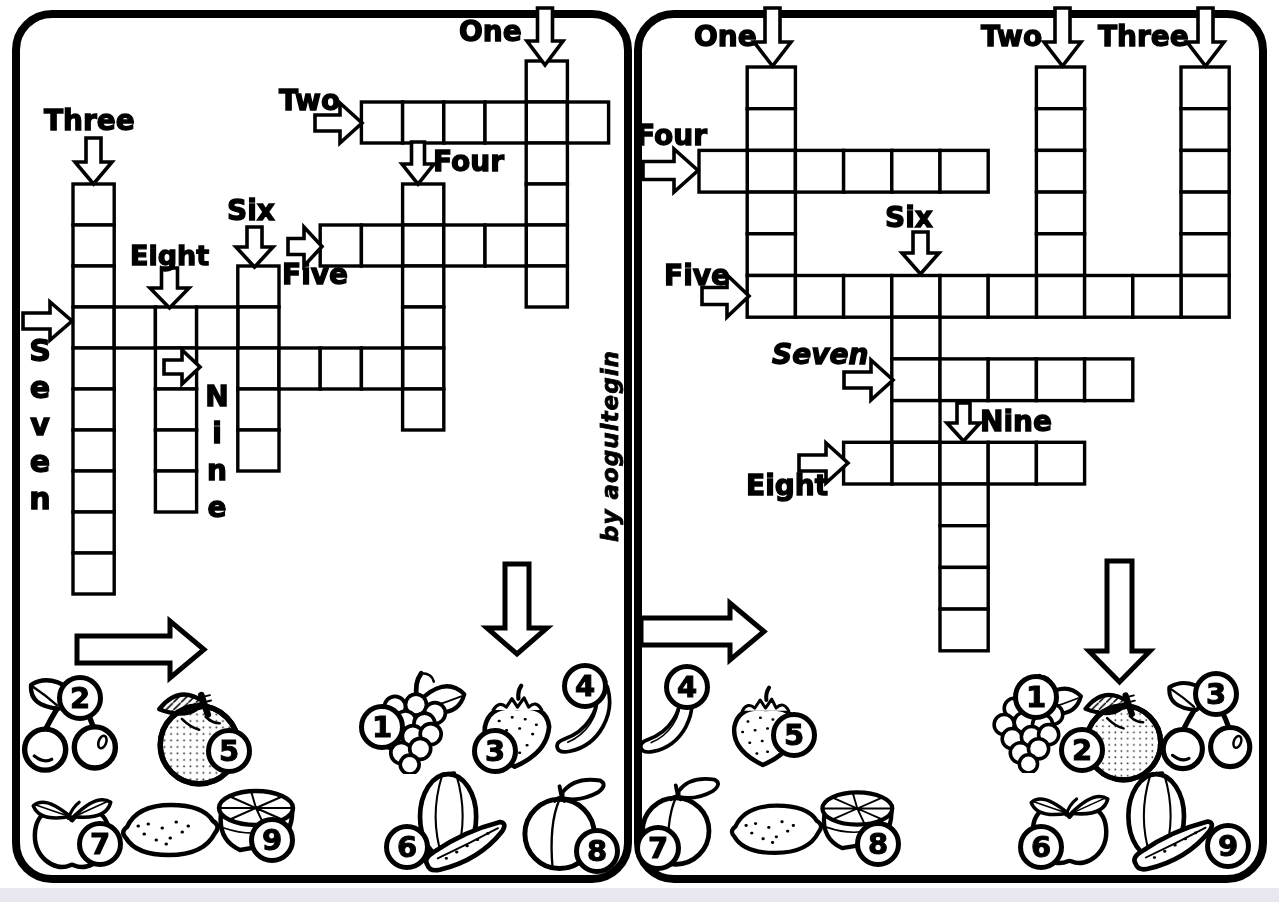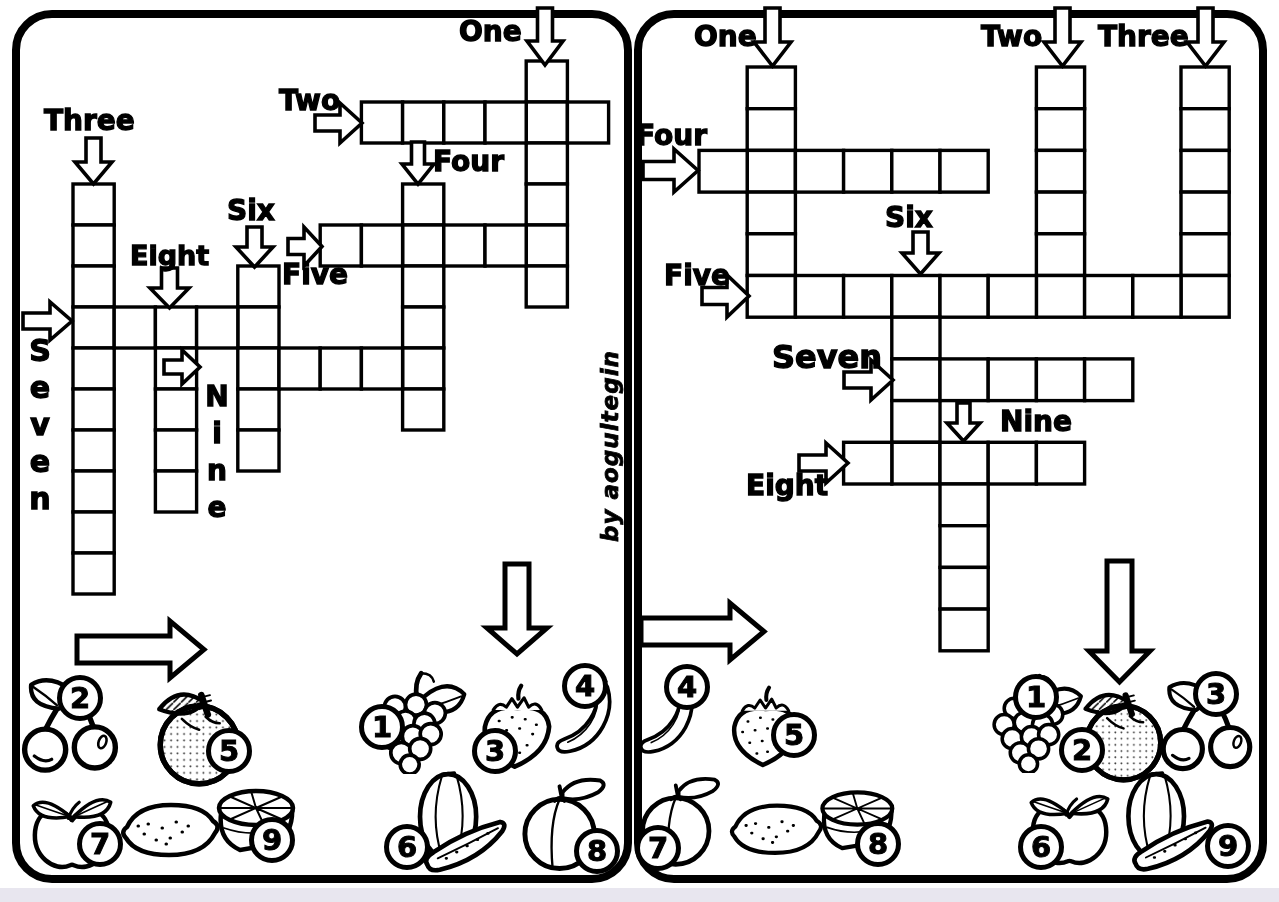--- a/index.html
+++ b/index.html
@@ -320,22 +320,22 @@
     <svg viewBox="0 0 100 100" class="fruit" style="left: 515px; top: 773px; width: 99px; height: 102px;">
       <use href="#fi-peach"></use>
     </svg>
     <div class="badge" style="left: 574px; top: 828px;">8</div>
     <div class="clue" style="left: 694px; top: 21px; font-size: 28px;">One</div>
     <div class="clue" style="left: 981px; top: 21px; font-size: 28px;">Two</div>
     <div class="clue" style="left: 1098px; top: 21px; font-size: 28px;">Three</div>
     <div class="clue" style="left: 636px; top: 120px; font-size: 28px;">Four</div>
     <div class="clue" style="left: 885px; top: 202px; font-size: 28px;">Six</div>
     <div class="clue" style="left: 664px; top: 260px; font-size: 28px;">Five</div>
-    <div class="clue" style="left: 772px; top: 339px; font-size: 32px;">Seven</div>
-    <div class="clue" style="left: 980px; top: 406px; font-size: 28px; margin-left: 20px;">Nine</div>
+    <div class="clue" style="left: 772px; top: 339px; font-size: 28px; font-style: italic;">Seven</div>
+    <div class="clue" style="left: 980px; top: 406px; font-size: 28px;">Nine</div>
     <div class="clue" style="left: 746px; top: 470px; font-size: 28px;">Eight</div>
     <svg viewBox="0 0 100 100" class="fruit" style="left: 633px; top: 665px; width: 73px; height: 107px;">
       <use href="#fi-banana"></use>
     </svg>
     <div class="badge" style="left: 664px; top: 664px;">4</div>
     <svg viewBox="0 0 100 100" class="fruit" style="left: 721px; top: 682px; width: 89px; height: 93px;">
       <use href="#fi-strawberry"></use>
     </svg>
     <div class="badge" style="left: 771px; top: 712px;">5</div>
     <svg viewBox="0 0 100 100" class="fruit" style="left: 633px; top: 769px; width: 95px; height: 105px;">

